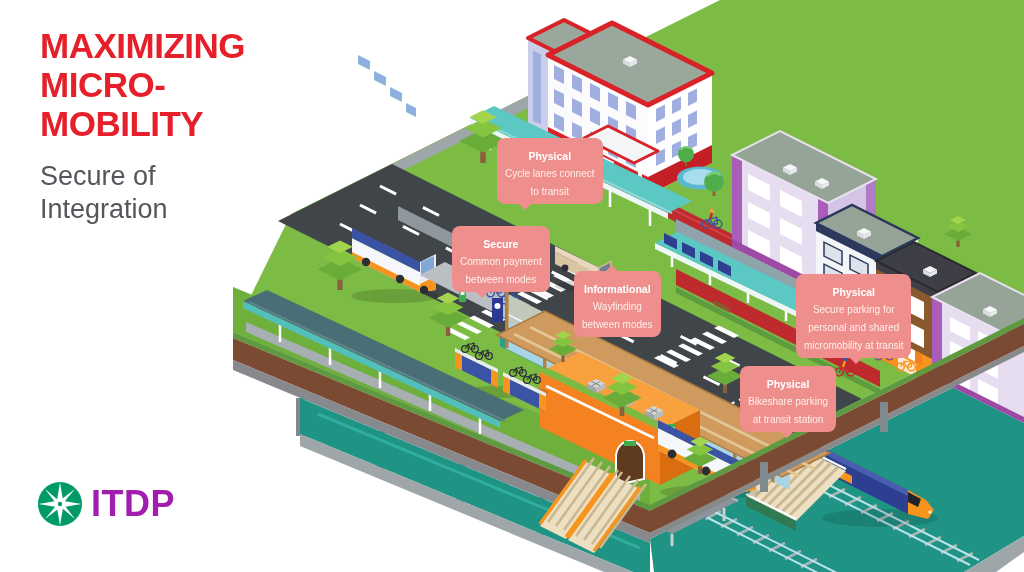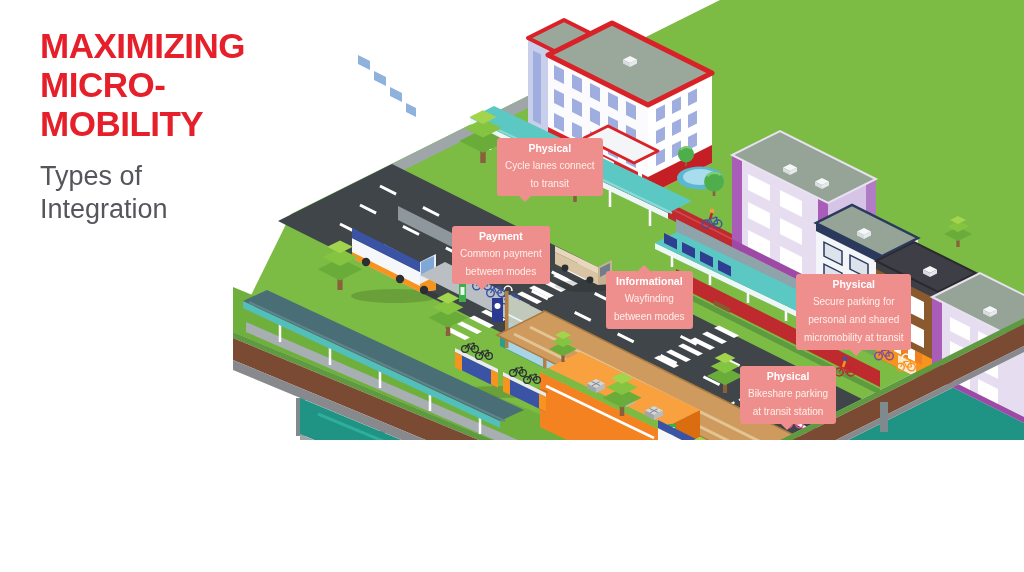--- a/index.html
+++ b/index.html
@@ -1,30 +1,30 @@
 <!DOCTYPE html>
 <html><head>
 <meta charset="utf-8">
 <style>
   html,body{margin:0;padding:0;background:#ffffff;}
-  #stage{position:relative;width:1024px;height:440px;overflow:hidden;background:#fff;
+  #stage{position:relative;width:1024px;height:572px;overflow:hidden;background:#fff;
          font-family:"Liberation Sans",sans-serif;}
   #scene-svg{position:absolute;left:0;top:0;width:1024px;height:572px;}
 
   .title-block{position:absolute;left:40px;top:26px;z-index:5;}
   .main-title{color:#E5202B;font-weight:700;font-size:35px;line-height:1.12;
               letter-spacing:-0.5px;white-space:pre-line;margin:0;}
   .sub-title{color:#55565B;font-weight:400;font-size:27px;line-height:1.22;
              margin-top:16px;white-space:pre-line;}
 
   .logo-block{position:absolute;left:36px;top:480px;display:flex;align-items:center;gap:7px;z-index:5;}
   .logo-text{color:#a21caf;font-weight:700;font-size:36px;letter-spacing:0.5px;}
 
-  .callout{position:absolute;background:#EF8F8D;color:#fff;border-radius:3px;
-           padding:4px 8px 5px;text-align:center;z-index:6;}
+  .callout{position:absolute;background:#EF8F8D;color:#fff;border-radius:8px;
+           padding:12px 8px 5px;text-align:center;z-index:6;}
   .callout .cat{font-weight:700;font-size:10.5px;line-height:1.25;display:block;color:#FFFFFF;}
   .callout .txt{font-size:10px;line-height:1.22;white-space:pre-line;color:#FFEFE9;}
   .callout::after{content:"";position:absolute;border:7px solid transparent;left:var(--tx,45%);}
   .callout.tail-b::after{bottom:-13px;border-top-color:#EF8F8D;}
   .callout.tail-t::after{top:-13px;border-bottom-color:#EF8F8D;}
 </style>
 </head>
 <body>
 
 <div id="stage">
@@ -543,21 +543,21 @@
     <polygon points="243,301 500,421 500,428 243,308" fill="#53BFBA"></polygon>
     <polygon points="243,301 500,421 524,410 267,290" fill="#4A6E75"></polygon>
     <path d="M249,302 L505,421" stroke="#5E858D" stroke-width="2"></path>
   </g>
 </svg>
 
   <div class="title-block">
     <h1 class="main-title">MAXIMIZING
 MICRO-
 MOBILITY</h1>
-    <div class="sub-title">Types of
+    <div class="sub-title">Secure of
 Integration</div>
   </div>
 
   <div class="logo-block">
     <svg width="48" height="48" viewBox="0 0 48 48">
       <circle cx="24" cy="24" r="22" fill="#009A67"></circle>
       <g fill="#FFFFFF">
         <polygon points="24,2.5 27,20 24,24 21,20"></polygon>
         <polygon points="24,45.5 21,28 24,24 27,28"></polygon>
         <polygon points="2.5,24 20,21 24,24 20,27"></polygon>
@@ -572,25 +572,25 @@
     </svg>
     <span class="logo-text">ITDP</span>
   </div>
 
   <div class="callout tail-b" style="left:497px;top:138px;max-width:92px;--tx:20%;">
     <span class="cat">Physical</span>
     <span class="txt">Cycle lanes connect
 to transit</span>
   </div>
   <div class="callout tail-b" style="left:452px;top:226px;max-width:100px;--tx:24%;">
-    <span class="cat">Payment</span>
+    <span class="cat">Secure</span>
     <span class="txt">Common payment
 between modes</span>
   </div>
-  <div class="callout tail-t" style="left:606px;top:271px;max-width:90px;--tx:36%;">
+  <div class="callout tail-t" style="left:574px;top:271px;max-width:90px;--tx:36%;">
     <span class="cat">Informational</span>
     <span class="txt">Wayfinding
 between modes</span>
   </div>
   <div class="callout tail-b" style="left:796px;top:274px;max-width:150px;--tx:46%;">
     <span class="cat">Physical</span>
     <span class="txt">Secure parking for
 personal and shared
 micromobility at transit</span>
   </div>

